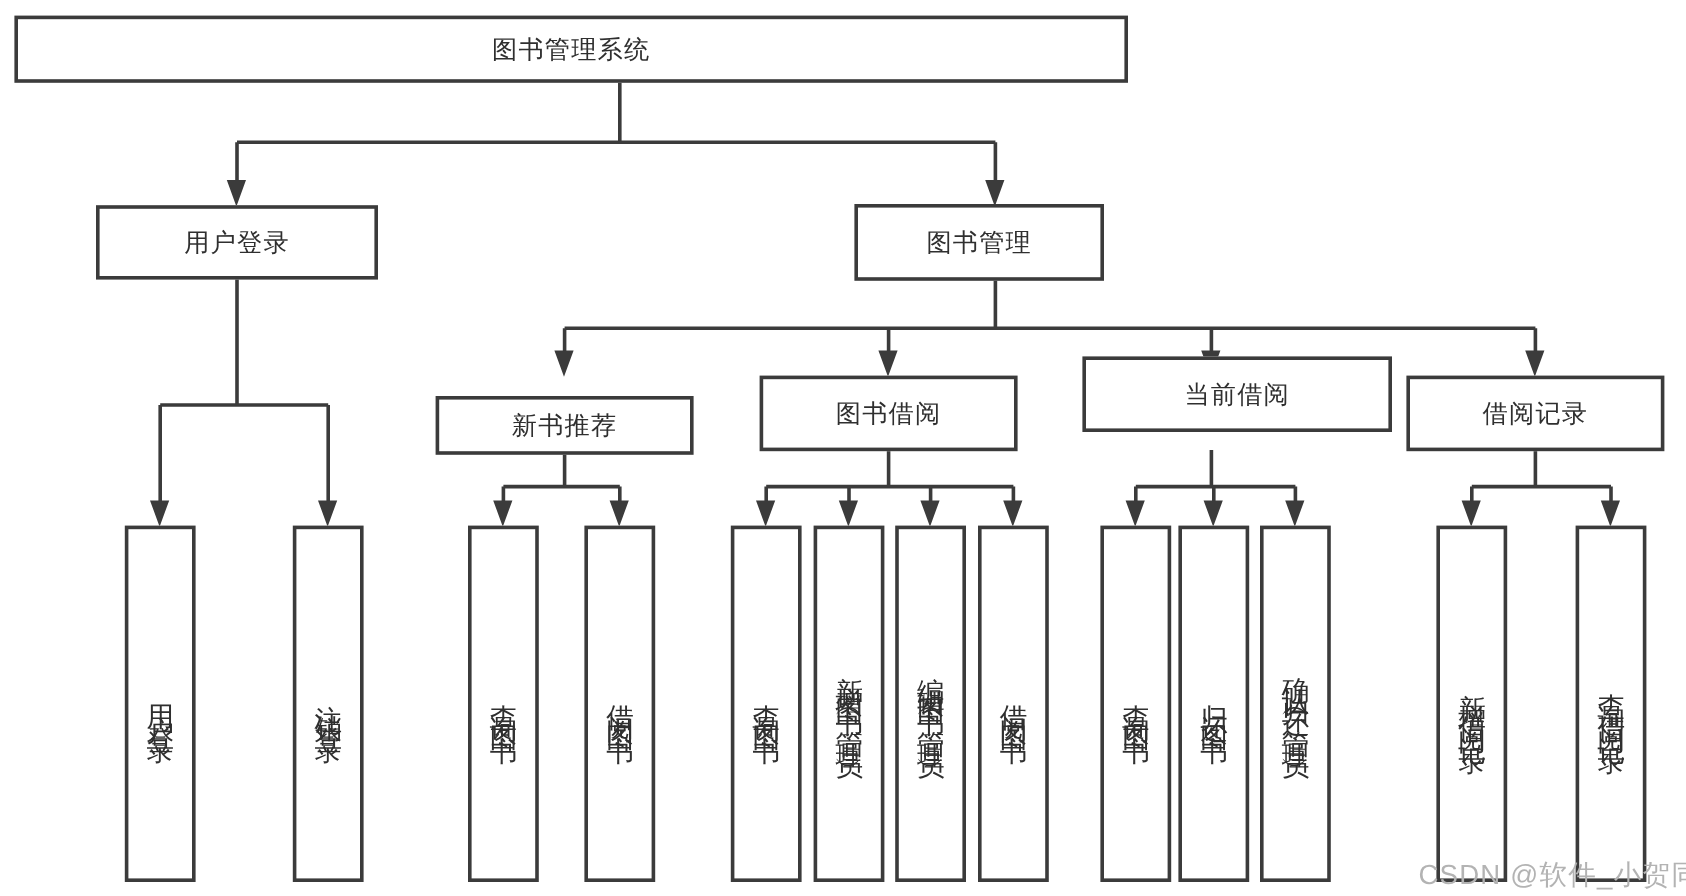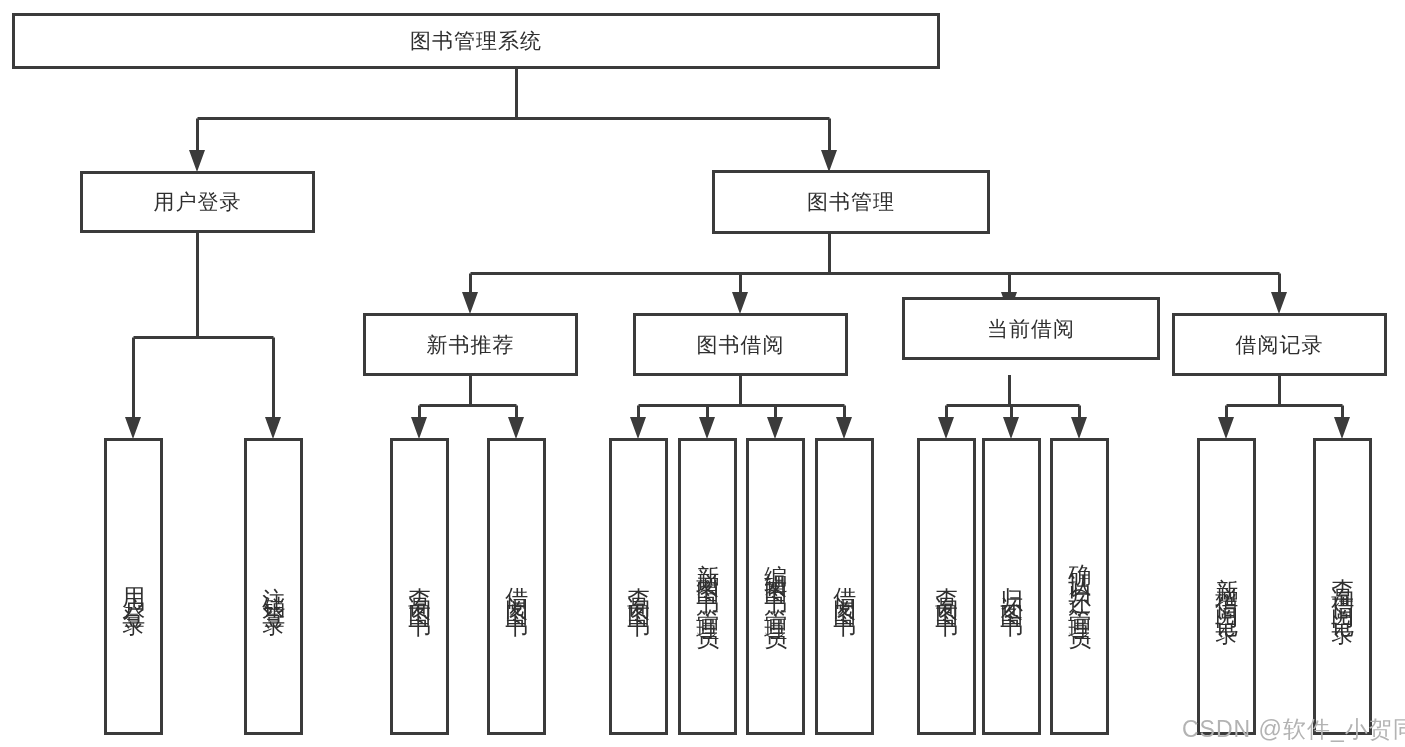--- a/index.html
+++ b/index.html
@@ -101,23 +101,23 @@
       M938 417 L954 417 L946 439 Z
       M1003 417 L1019 417 L1011 439 Z
       M1071 417 L1087 417 L1079 439 Z
       M1218 417 L1234 417 L1226 439 Z
       M1334 417 L1350 417 L1342 439 Z"></path>
   </svg>
 
   <div class="box h" style="left:12px; top:13px; width:928px; height:56px;">图书管理系统</div>
 
   <div class="box h" style="left:80px; top:171px; width:235px; height:62px;">用户登录</div>
-  <div class="box h" style="left:712px; top:170px; width:278px; height:64px;">图书管理</div>
+  <div class="box h" style="left:712px; top:170px; width:208px; height:64px;">图书管理</div>
 
-  <div class="box h" style="left:363px; top:313px; width:215px; height:63px;">新书推荐</div>
+  <div class="box h" style="left:363px; top:330px; width:215px; height:49px;">新书推荐</div>
   <div class="box h" style="left:633px; top:313px; width:215px; height:63px;">图书借阅</div>
   <div class="box h" style="left:902px; top:297px; width:258px; height:63px;">当前借阅</div>
   <div class="box h" style="left:1172px; top:313px; width:215px; height:63px;">借阅记录</div>
 
   <div class="box v" style="left:104px; top:438px; width:59px; height:297px;">用户登录</div>
   <div class="box v" style="left:244px; top:438px; width:59px; height:297px;">注销登录</div>
 
   <div class="box v" style="left:390px; top:438px; width:59px; height:297px;">查询图书</div>
   <div class="box v" style="left:487px; top:438px; width:59px; height:297px;">借阅图书</div>
 

